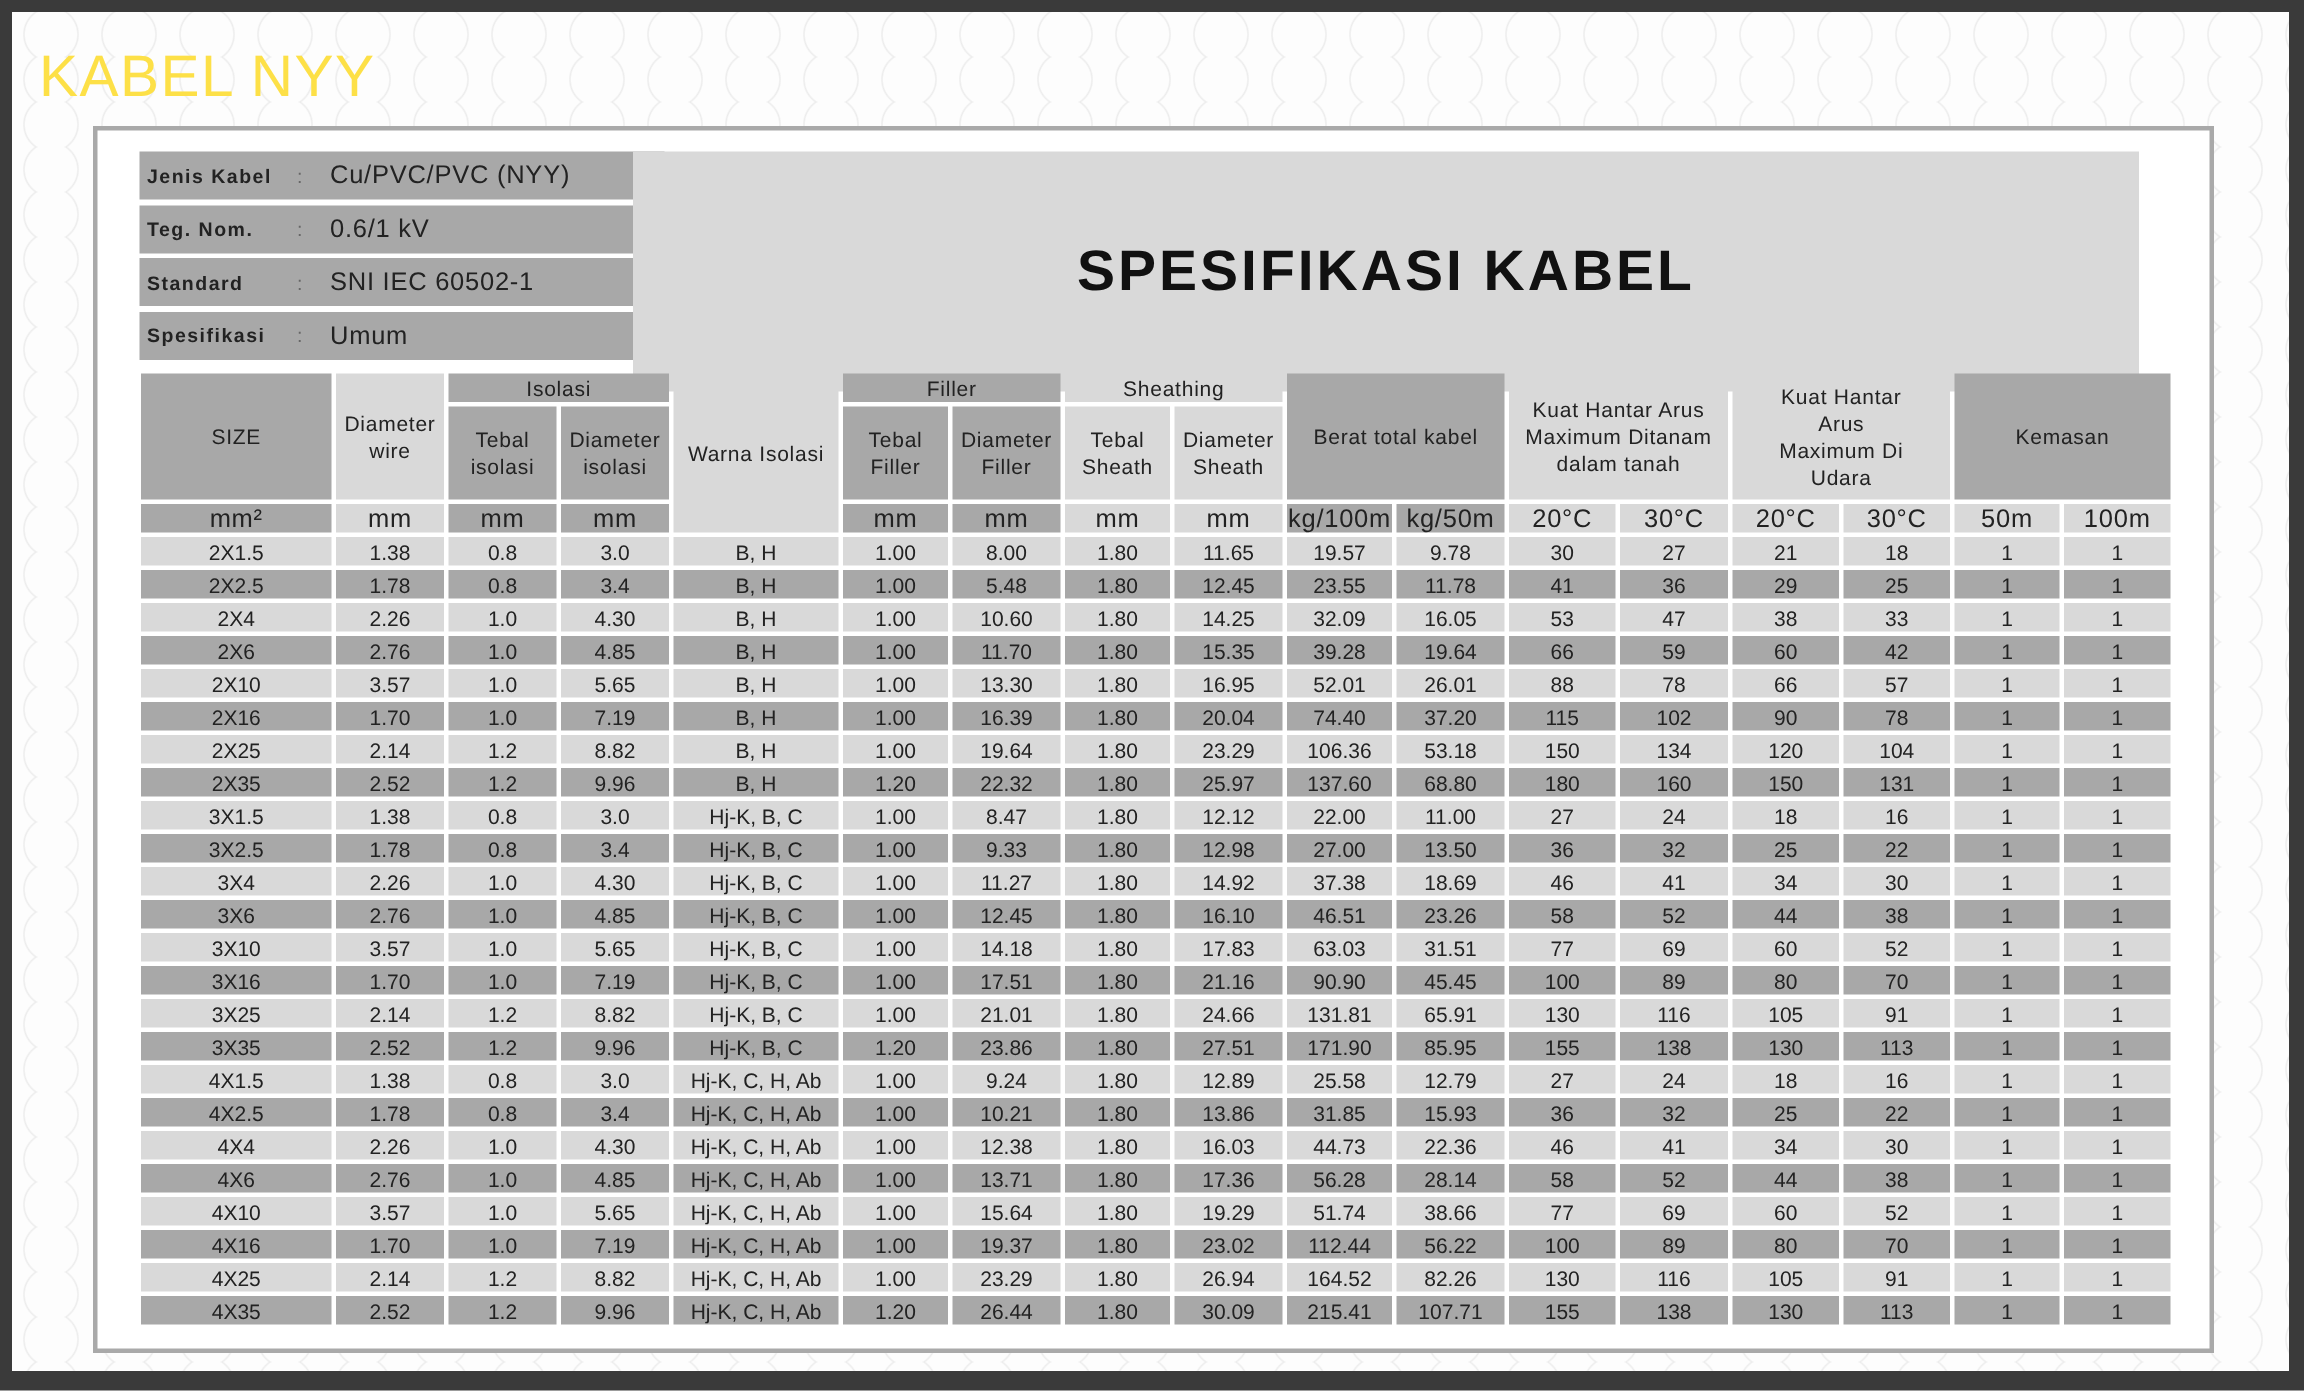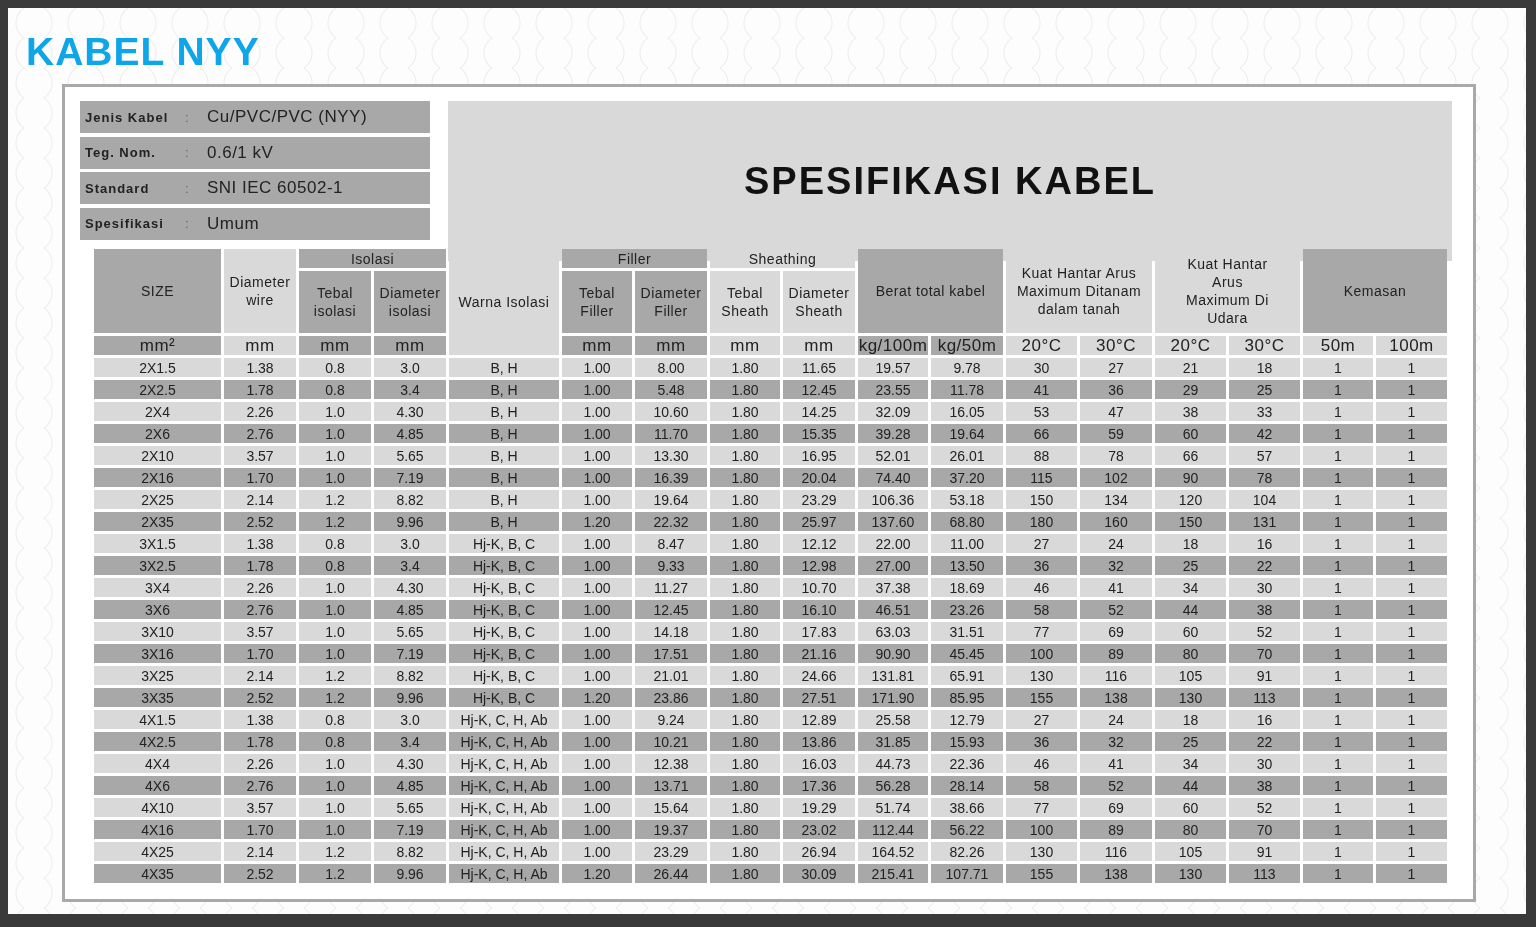--- a/index.html
+++ b/index.html
@@ -1,29 +1,29 @@
 <!DOCTYPE html>
 <html><head>
 <meta charset="utf-8">
 <style>
   html,body{margin:0;padding:0;}
   body{width:1536px;height:927px;position:relative;overflow:hidden;background:#3a3a3a;font-family:"Liberation Sans",sans-serif;color:#222;}
   .sheet{position:absolute;left:8px;top:8px;width:1518px;height:906px;background-color:#fdfdfd;
     background-image:
       radial-gradient(circle at 50% 50%, transparent 17px, #ececec 18px, transparent 19px);
     background-size:52px 30px;}
-  .big-title{position:absolute;left:26px;top:30px;font-size:39px;font-weight:bold;color:#0ea5e9;letter-spacing:1px;margin:0;}
+  .big-title{position:absolute;left:26px;top:30px;font-size:39px;font-weight:normal;color:#fde047;letter-spacing:1px;margin:0;}
   .frame{position:absolute;left:62px;top:84px;width:1408px;height:812px;background:#fff;border:3px solid #a9a9a9;}
-  .info{position:absolute;left:80px;top:101px;width:350px;}
+  .info{position:absolute;left:93px;top:101px;width:350px;}
   .info-row{height:32px;background:#a8a8a8;margin-bottom:3.5px;display:flex;align-items:center;}
   .info-label{width:100px;padding-left:5px;font-size:13px;font-weight:bold;letter-spacing:1px;color:#222;}
   .info-colon{width:22px;font-size:13px;color:#666;}
   .info-value{font-size:17px;letter-spacing:0.5px;color:#222;}
   .info-value.bold{font-weight:normal;}
-  .title-panel{position:absolute;left:448px;top:101px;width:1004px;height:160px;background:#d9d9d9;display:flex;align-items:center;justify-content:center;}
+  .title-panel{position:absolute;left:422px;top:101px;width:1004px;height:160px;background:#d9d9d9;display:flex;align-items:center;justify-content:center;}
   .title-panel span{font-size:38px;font-weight:bold;letter-spacing:2px;color:#111;}
   table{position:absolute;left:91px;top:246px;border-collapse:separate;border-spacing:3px 3px;table-layout:fixed;}
   td,th{padding:0;text-align:center;font-weight:normal;font-size:14px;color:#222;}
   th{font-size:14px;letter-spacing:0.5px;line-height:18px;}
   .L{background:#d9d9d9;}
   .D{background:#a8a8a8;}
   tbody tr{height:19px;}
   tbody td{font-size:14px;}
   .unit th{height:19px;font-size:17px;margin-top:32px;}
 </style>
@@ -315,21 +315,21 @@
       </tr>
       <tr>
         <td class="L">3X4</td>
         <td class="L">2.26</td>
         <td class="L">1.0</td>
         <td class="L">4.30</td>
         <td class="L">Hj-K, B, C</td>
         <td class="L">1.00</td>
         <td class="L">11.27</td>
         <td class="L">1.80</td>
-        <td class="L">10.70</td>
+        <td class="L">14.92</td>
         <td class="L">37.38</td>
         <td class="L">18.69</td>
         <td class="L">46</td>
         <td class="L">41</td>
         <td class="L">34</td>
         <td class="L">30</td>
         <td class="L">1</td>
         <td class="L">1</td>
       </tr>
       <tr>

